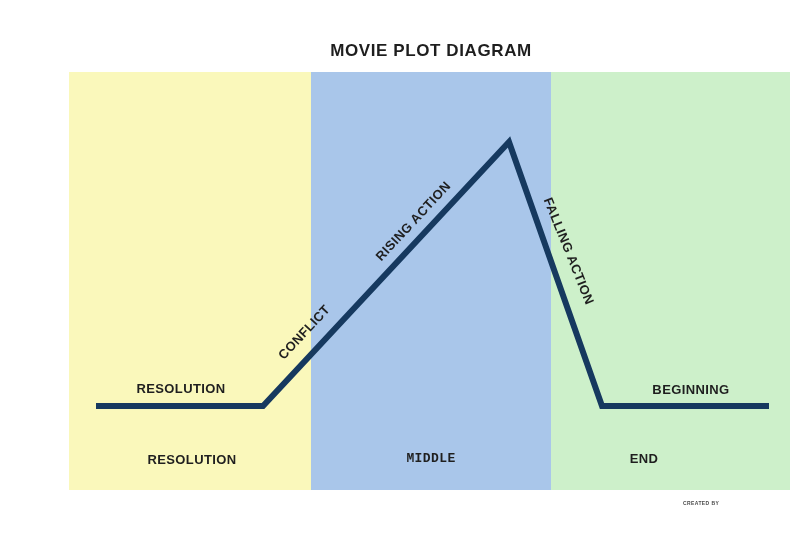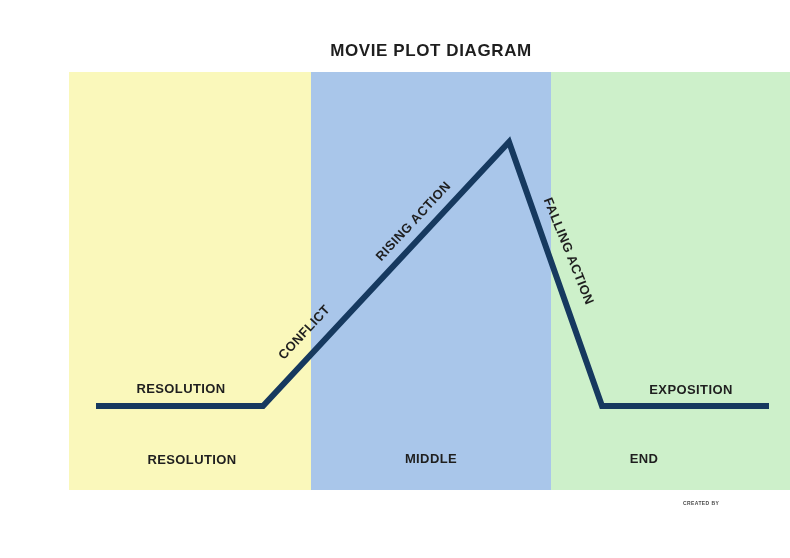--- a/index.html
+++ b/index.html
@@ -52,21 +52,21 @@
     transform: translate(-50%, -50%);
   }
 
   .label-exposition   { left: 145px; top: 388px; }
   .label-resolution   { left: 655px; top: 389px; }
   .label-conflict     { left: 268px; top: 332px; transform: translate(-50%,-50%) rotate(-47deg); }
   .label-rising       { left: 377px; top: 221px; transform: translate(-50%,-50%) rotate(-47deg); }
   .label-falling      { left: 533px; top: 251px; transform: translate(-50%,-50%) rotate(68deg); }
 
   .label-beginning    { left: 156px; top: 459px; }
-  .label-middle       { left: 395px; top: 458px; }
+  .label-middle       { left: 395px; top: 458px; font-family: Liberation Mono, monospace; }
   .label-end          { left: 608px; top: 458px; }
 
   .brand-block {
     position: absolute;
     left: 646px; top: 501px;
     line-height: 1;
   }
   .brand-credit {
     display: block;
     font-size: 5px;
@@ -98,21 +98,21 @@
   </div>
 
   <svg class="plot-svg" viewBox="0 0 790 558">
     <polyline class="plot-line" points="60,406 227,406 473,142 566,406 733,406" style="stroke: rgb(22, 57, 95);"></polyline>
   </svg>
 
   <div class="stage-label label-exposition">RESOLUTION</div>
   <div class="stage-label label-conflict">CONFLICT</div>
   <div class="stage-label label-rising">RISING ACTION</div>
   <div class="stage-label label-falling">FALLING ACTION</div>
-  <div class="stage-label label-resolution">EXPOSITION</div>
+  <div class="stage-label label-resolution">BEGINNING</div>
 
   <div class="act-label label-beginning">RESOLUTION</div>
   <div class="act-label label-middle">MIDDLE</div>
   <div class="act-label label-end">END</div>
 
   <div class="brand-block">
     <span class="brand-credit">CREATED BY</span>
   </div>
 
 </div>

